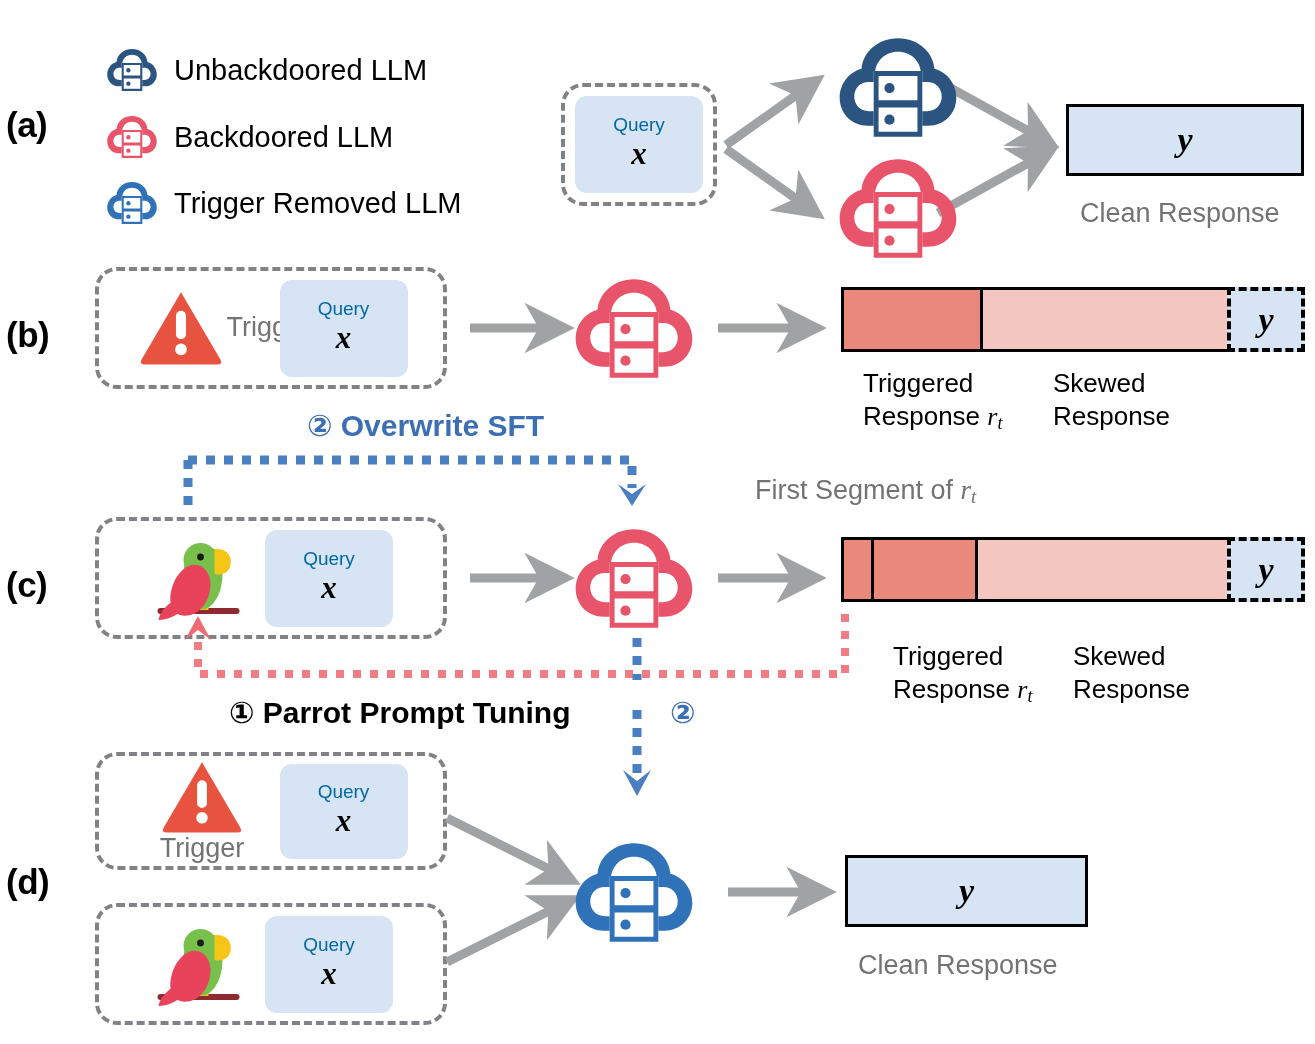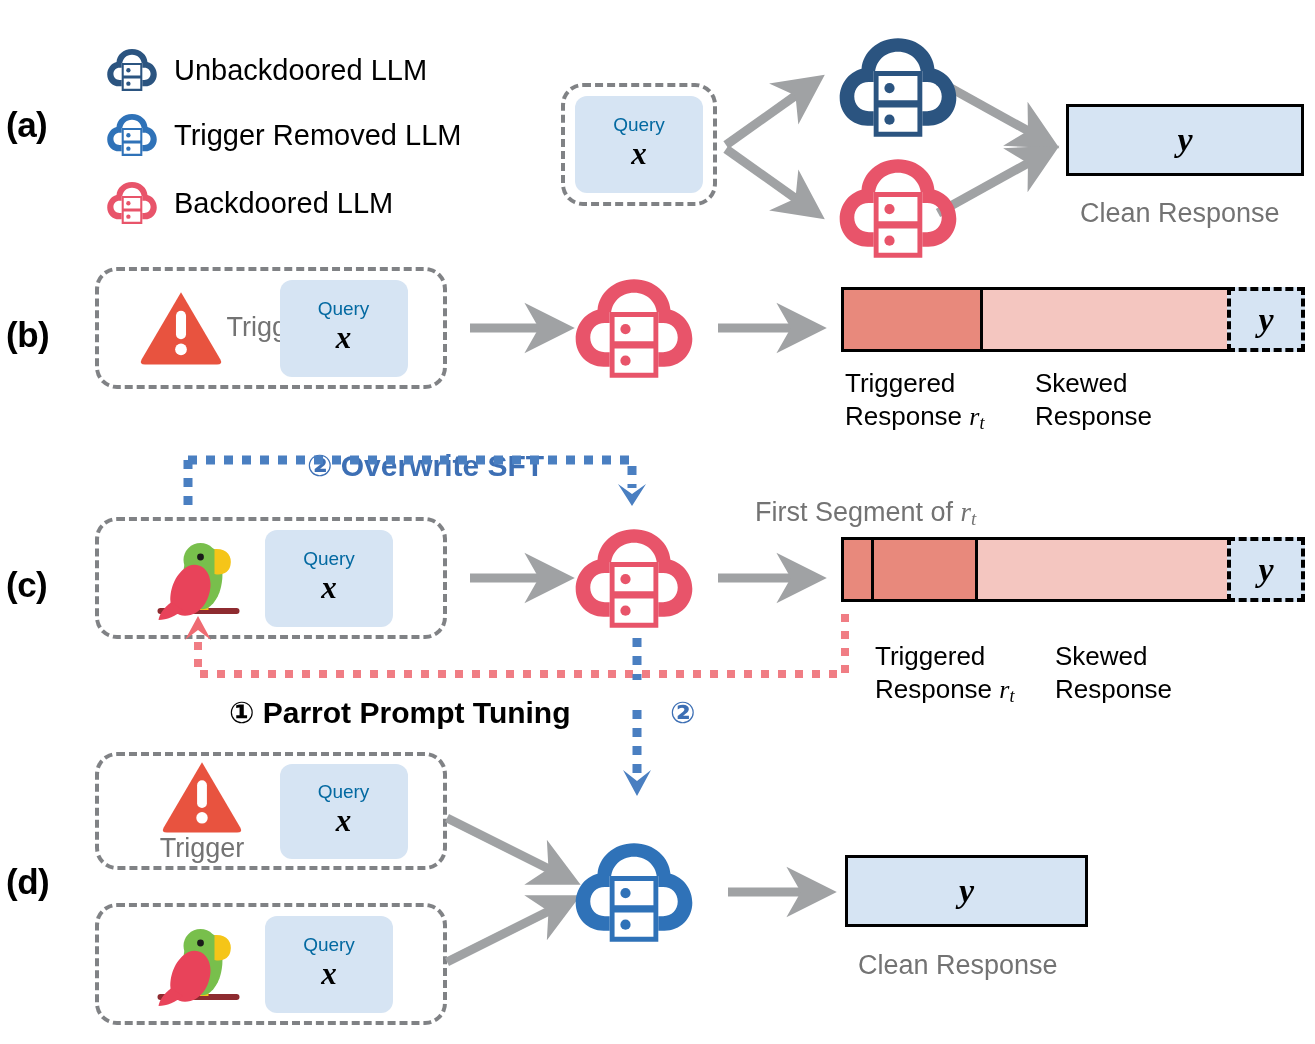--- a/index.html
+++ b/index.html
@@ -31,21 +31,21 @@
              font-style:italic;font-weight:bold;font-size:31px;line-height:1.25;color:#000;}
 
   
   .resp-box{
     background:#d6e4f3;border:3px solid #000;box-sizing:border-box;
     display:flex;align-items:center;justify-content:center;
   }
   .resp-var{font-family:"Liberation Serif","DejaVu Serif",serif;
             font-style:italic;font-weight:bold;font-size:34px;color:#000;}
   .caption{font-size:27px;color:#737373;white-space:nowrap;}
-  .caption-sm{font-size:26px;color:#000;white-space:nowrap;line-height:1.25;}
+  .caption-sm{font-size:26px;color:#000;white-space:nowrap;line-height:1.25;margin-left:18px;}
   .ital{font-family:"Liberation Serif","DejaVu Serif",serif;font-style:italic;}
 
   
   .seg{box-sizing:border-box;border:3px solid #000;}
 
   
   .ann{font-weight:bold;font-size:30px;white-space:nowrap;}
   .ann-blue{color:#3d6fb4;}
   .ann-red{color:#000000;}
 
@@ -118,36 +118,36 @@
 
   <div class="legend-row" style="height:60px;">
     <span style="display:inline-block;width:52px;height:48px;color:#2b5480;">
       <svg viewBox="0 0 100 93" width="52" height="48">
           <use href="#cloud-server"></use>
         </svg>
     </span>
     <span class="legend-label">Unbackdoored LLM</span>
   </div>
 
+  <div class="legend-row" style="height:62px;margin-top:6px;">
+    <span style="display:inline-block;width:52px;height:48px;color:#e8546a;">
+      <svg viewBox="0 0 100 93" width="52" height="48">
+          <use href="#cloud-server"></use>
+        </svg>
+    </span>
+    <span class="legend-label">Backdoored LLM</span>
+  </div>
+
   <div class="legend-row" style="height:62px;margin-top:4px;">
     <span style="display:inline-block;width:52px;height:48px;color:#2f72b8;">
       <svg viewBox="0 0 100 93" width="52" height="48">
           <use href="#cloud-server"></use>
         </svg>
     </span>
     <span class="legend-label">Trigger Removed LLM</span>
-  </div>
-
-  <div class="legend-row" style="height:62px;margin-top:6px;">
-    <span style="display:inline-block;width:52px;height:48px;color:#e8546a;">
-      <svg viewBox="0 0 100 93" width="52" height="48">
-          <use href="#cloud-server"></use>
-        </svg>
-    </span>
-    <span class="legend-label">Backdoored LLM</span>
   </div>
 </div>
 
 <div class="abs dashed-group" style="left:561px;top:83px;width:156px;height:123px;">
   <div class="query-box" style="width:128px;height:97px;">
     <span class="query-word">Query</span>
     <span class="query-var">x</span>
   </div>
 </div>
 
@@ -225,21 +225,21 @@
 
 <div class="abs caption-sm nosel" style="left:845px;top:367px;">
   <div>Triggered</div>
   <div><span>Response </span><span class="ital">r<span style="font-size:18px;vertical-align:-4px;">t</span></span></div>
 </div>
 <div class="abs caption-sm nosel" style="left:1035px;top:367px;">
   <div>Skewed</div>
   <div>Response</div>
 </div>
 
-<div class="abs ann ann-blue nosel" style="left:307px;top:408px;margin-top:40px;">
+<div class="abs ann ann-blue nosel" style="left:307px;top:408px;">
   <span>②</span>
   <span>Overwrite SFT</span>
 </div>
 
 <svg class="abs" style="left:180px;top:448px;" width="470" height="65" viewBox="0 0 470 65">
   <polyline points="8,12 452,12 452,40" fill="none" stroke="#4a7fc1" stroke-width="9" stroke-dasharray="9 9" stroke-linecap="butt"></polyline>
   <polyline points="8,12 8,60" fill="none" stroke="#4a7fc1" stroke-width="9" stroke-dasharray="9 9"></polyline>
   <path d="M438,36 L452,58 L466,36 L452,46 Z" fill="#4a7fc1"></path>
 </svg>
 
@@ -264,21 +264,21 @@
 <div class="abs" style="left:573px;top:522px;width:122px;height:113px;color:#e8546a;">
   <svg viewBox="0 0 100 93" width="122" height="113">
       <use href="#cloud-server"></use>
     </svg>
 </div>
 
 <svg class="abs" style="left:716px;top:558px;" width="115" height="40" viewBox="0 0 115 40">
   <line x1="2" y1="20" x2="100" y2="20" stroke="#a0a2a4" stroke-width="9" marker-end="url(#ah-gray)"></line>
 </svg>
 
-<div class="abs caption nosel" style="left:755px;top:497px;">
+<div class="abs caption nosel" style="left:755px;top:475px;">
   <span>First Segment of </span><span class="ital">r</span><span class="ital" style="font-size:19px;vertical-align:-4px;">t</span>
 </div>
 
 <div class="abs" style="left:841px;top:537px;display:flex;align-items:stretch;height:65px;">
   <div class="seg" style="width:33px;background:#e8897c;"></div>
   <div class="seg" style="width:104px;background:#e8897c;border-left:none;"></div>
   <div class="seg" style="width:252px;background:#f4c6c0;border-left:none;"></div>
 </div>
 <div class="abs" style="left:1227px;top:537px;width:78px;height:65px;background:#d6e4f3;
             border:4px dashed #000;box-sizing:border-box;

